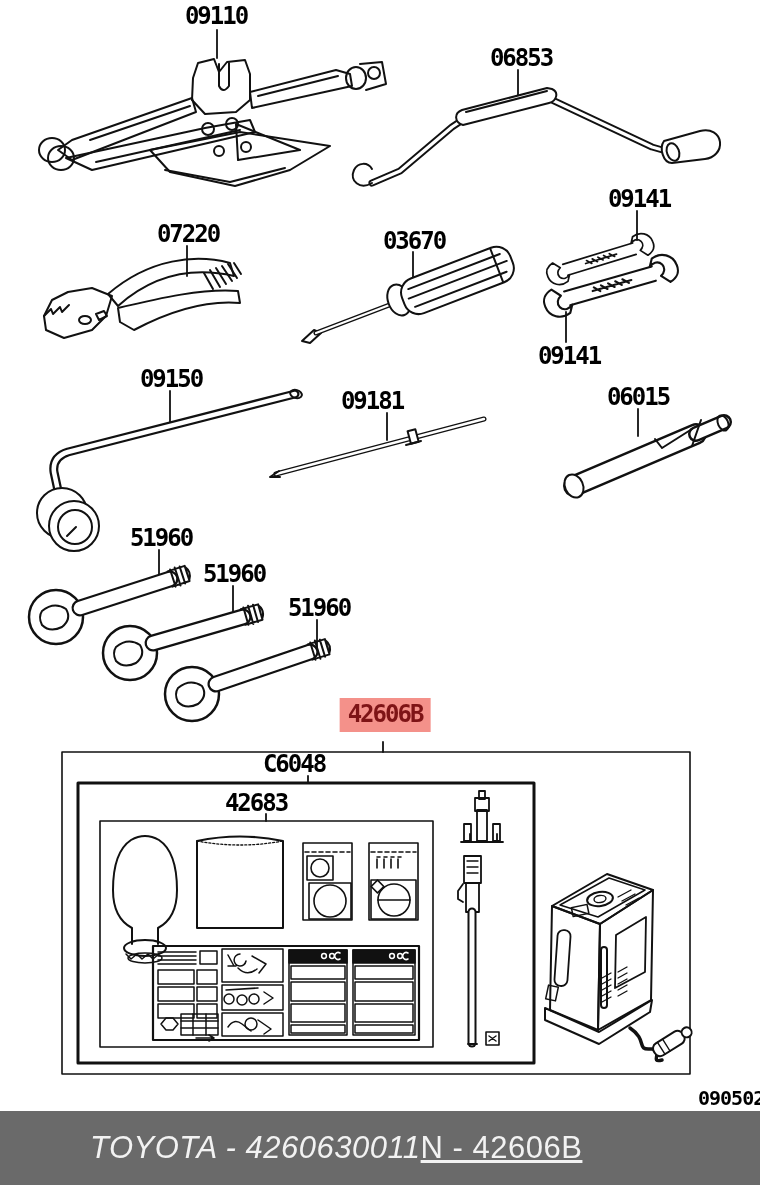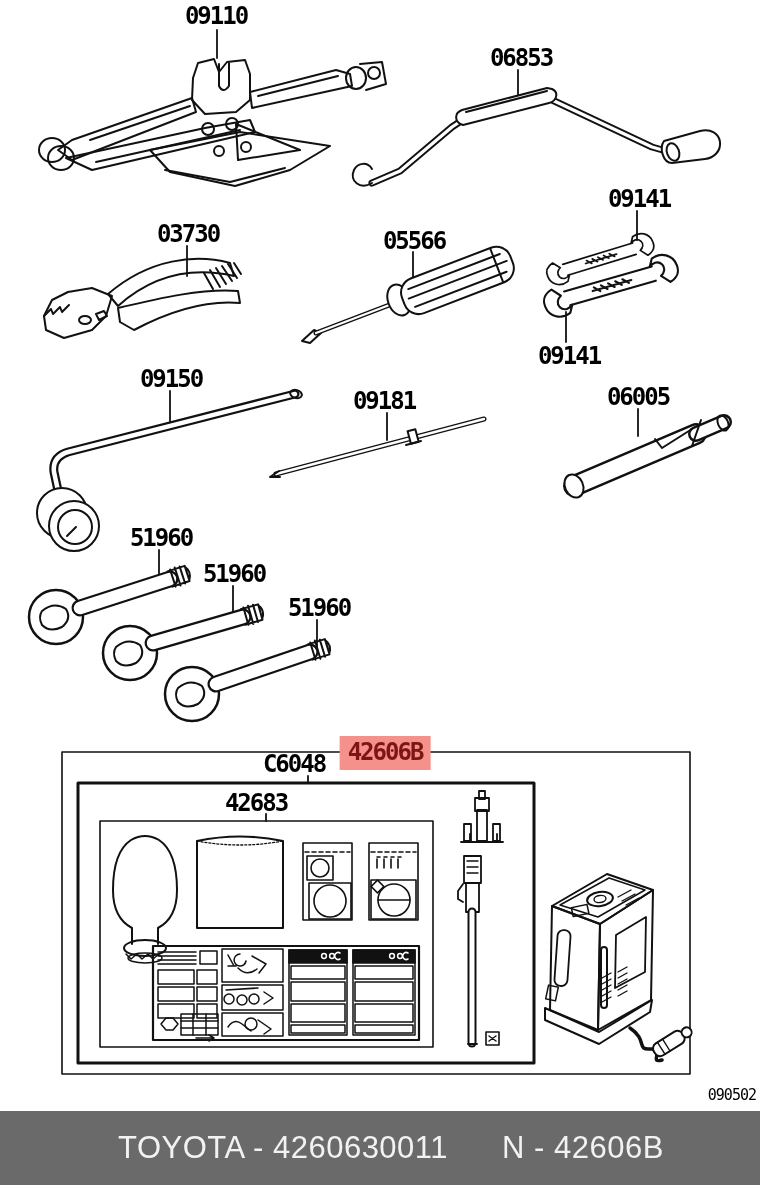--- a/index.html
+++ b/index.html
@@ -5,24 +5,24 @@
   html,body{margin:0;padding:0;background:#ffffff;}
   .stage{position:relative;width:760px;height:1188px;background:#ffffff;overflow:hidden;
          font-family:"DejaVu Sans Mono", monospace;}
   svg{position:absolute;left:0;top:0;}
   .part-label{position:absolute;transform:translateX(-50%);font-family:"DejaVu Sans Mono",monospace;
               font-weight:bold;font-size:24px;letter-spacing:-2px;color:#000;white-space:nowrap;line-height:1;}
   .label-highlight{background:#f4918a;color:#7e1416;padding:4px 8px 6px 8px;}
   .footer-bar{position:absolute;left:0;top:1111px;width:760px;height:74px;background:#6a6a6a;
               display:flex;align-items:center;font-family:"Liberation Sans",sans-serif;
               font-size:31px;color:#f2f2f2;letter-spacing:0.5px;}
-  .footer-bar .part-line{margin-left:118px;}
-  .footer-bar .ref-line{margin-left:54px;}
+  .footer-bar .part-line{margin-left:90px;font-style:italic;}
+  .footer-bar .ref-line{text-decoration:underline;}
   .doc-code{position:absolute;left:698px;top:1088px;width:58px;text-align:right;
-            font-family:"DejaVu Sans Mono",monospace;font-weight:normal;font-size:15px;
+            font-family:"DejaVu Sans Mono",monospace;font-weight:bold;font-size:20px;
             letter-spacing:-1px;color:#000;line-height:1;}
 </style>
 </head>
 <body>
 
 <div class="stage">
 
   <svg width="760" height="1188" viewBox="0 0 760 1188" fill="none" stroke="#111111" stroke-width="2" stroke-linecap="round" stroke-linejoin="round">
 
     <g stroke-width="1.8">
@@ -304,31 +304,31 @@
       <g transform="rotate(-32 668 1044)">
         <rect x="652" y="1037" width="34" height="14" rx="6" fill="#fff"></rect>
         <circle cx="690" cy="1044" r="5" fill="#fff"></circle>
         <path d="M660,1037 v14 M666,1037 v14" stroke-width="1.4"></path>
       </g>
     </g>
   </svg>
 
   <div class="part-label" style="left:216px;top:4px">09110</div>
   <div class="part-label" style="left:521px;top:46px">06853</div>
-  <div class="part-label" style="left:188px;top:222px">03730</div>
-  <div class="part-label" style="left:414px;top:229px">05566</div>
+  <div class="part-label" style="left:188px;top:222px">07220</div>
+  <div class="part-label" style="left:414px;top:229px">03670</div>
   <div class="part-label" style="left:639px;top:187px">09141</div>
   <div class="part-label" style="left:569px;top:344px">09141</div>
   <div class="part-label" style="left:171px;top:367px">09150</div>
-  <div class="part-label" style="left:384px;top:389px">09181</div>
-  <div class="part-label" style="left:638px;top:385px">06005</div>
+  <div class="part-label" style="left:372px;top:389px">09181</div>
+  <div class="part-label" style="left:638px;top:385px">06015</div>
   <div class="part-label" style="left:161px;top:526px">51960</div>
   <div class="part-label" style="left:234px;top:562px">51960</div>
   <div class="part-label" style="left:319px;top:596px">51960</div>
-  <div class="part-label label-highlight" style="left:385px;top:736px">42606B</div>
+  <div class="part-label label-highlight" style="left:385px;top:698px">42606B</div>
   <div class="part-label" style="left:294px;top:752px">C6048</div>
   <div class="part-label" style="left:256px;top:791px">42683</div>
 
   <div class="doc-code">090502</div>
 
   <div class="footer-bar">
     <span class="part-line">TOYOTA - 4260630011</span>
     <span class="ref-line">N - 42606B</span>
   </div>
 

